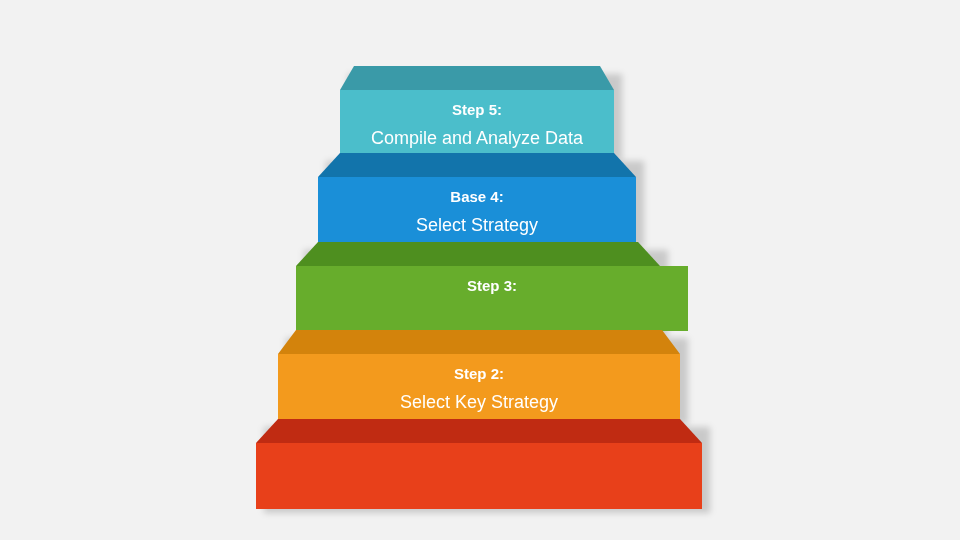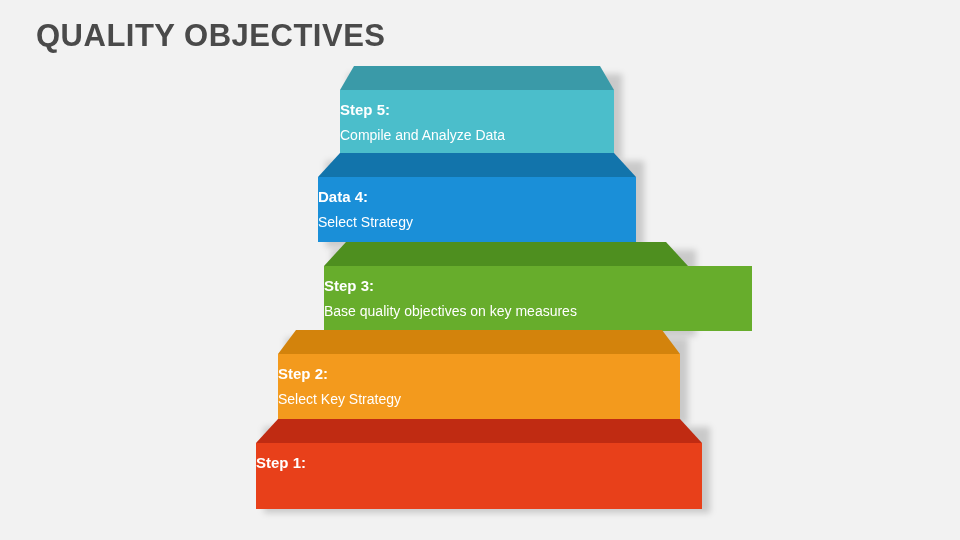--- a/index.html
+++ b/index.html
@@ -47,96 +47,94 @@
   }
   .face {
     position: absolute;
     left: 0;
     width: 100%;
   }
   .label {
     position: absolute;
     left: 0;
     width: 100%;
+    text-align: center;
     color: #ffffff;
     line-height: 1.25;
   }
   .label .hdr {
     display: block;
     font-weight: bold;
     font-size: 15px;
   }
   .label .txt {
     display: block;
-    font-size: 14px;
+    font-size: 18px;
     margin-top: 7px;
   }
   .shadow {
     position: absolute;
     background: rgba(0,0,0,0.17);
     filter: blur(3px);
   }
 </style>
 </head>
 <body>
 
 <div class="slide">
 
-  <div class="title">QUALITY OBJECTIVES</div>
 
   <div class="pyramid">
 
     <div class="step" style="left:340px; top:66px; width:274px; height:88px;">
       <div class="shadow" style="left:8px; top:8px; width:274px; height:86px;"></div>
       <div class="slab-top" style="top:0; height:24px; background:#3a9aa8;
                   clip-path: polygon(14px 0, 260px 0, 274px 24px, 0 24px);"></div>
       <div class="face" style="top:24px; height:64px; background:#4bbecb;"></div>
       <div class="label" style="top:35px;">
         <span class="hdr">Step 5:</span>
         <span class="txt">Compile and Analyze Data</span>
       </div>
     </div>
 
     <div class="step" style="left:318px; top:153px; width:318px; height:89px;">
       <div class="shadow" style="left:8px; top:8px; width:318px; height:86px;"></div>
       <div class="slab-top" style="top:0; height:24px; background:#1274ab;
                   clip-path: polygon(22px 0, 296px 0, 318px 24px, 0 24px);"></div>
       <div class="face" style="top:24px; height:65px; background:#1a8fd8;"></div>
       <div class="label" style="top:35px;">
-        <span class="hdr">Data 4:</span>
+        <span class="hdr">Base 4:</span>
         <span class="txt">Select Strategy</span>
       </div>
     </div>
 
-    <div class="step" style="left:296px; top:242px; width:428px; height:89px;margin-left:28px;">
+    <div class="step" style="left:296px; top:242px; width:392px; height:89px;">
       <div class="shadow" style="left:8px; top:8px; width:364px; height:86px;"></div>
       <div class="slab-top" style="top:0; height:24px; background:#4e8f1f;
                   clip-path: polygon(22px 0, 342px 0, 364px 24px, 0 24px);"></div>
       <div class="face" style="top:24px; height:65px; background:#67ad2c;"></div>
       <div class="label" style="top:35px;">
         <span class="hdr">Step 3:</span>
-        <span class="txt">Base quality objectives on key measures</span>
       </div>
     </div>
 
     <div class="step" style="left:278px; top:330px; width:402px; height:114px;">
       <div class="shadow" style="left:8px; top:8px; width:402px; height:86px;"></div>
       <div class="slab-top" style="top:0; height:24px; background:#d3830c;
                   clip-path: polygon(18px 0, 384px 0, 402px 24px, 0 24px);"></div>
       <div class="face" style="top:24px; height:65px; background:#f39a1d;"></div>
       <div class="label" style="top:35px;">
         <span class="hdr">Step 2:</span>
         <span class="txt">Select Key Strategy</span>
       </div>
     </div>
 
     <div class="step" style="left:256px; top:419px; width:446px; height:90px;">
       <div class="shadow" style="left:8px; top:8px; width:446px; height:86px;"></div>
       <div class="slab-top" style="top:0; height:24px; background:#c02b12;
                   clip-path: polygon(22px 0, 424px 0, 446px 24px, 0 24px);"></div>
       <div class="face" style="top:24px; height:66px; background:#e8401a;"></div>
       <div class="label" style="top:35px;">
-        <span class="hdr">Step 1:</span>
       </div>
     </div>
 
   </div>
 </div>
 
 </body></html>

